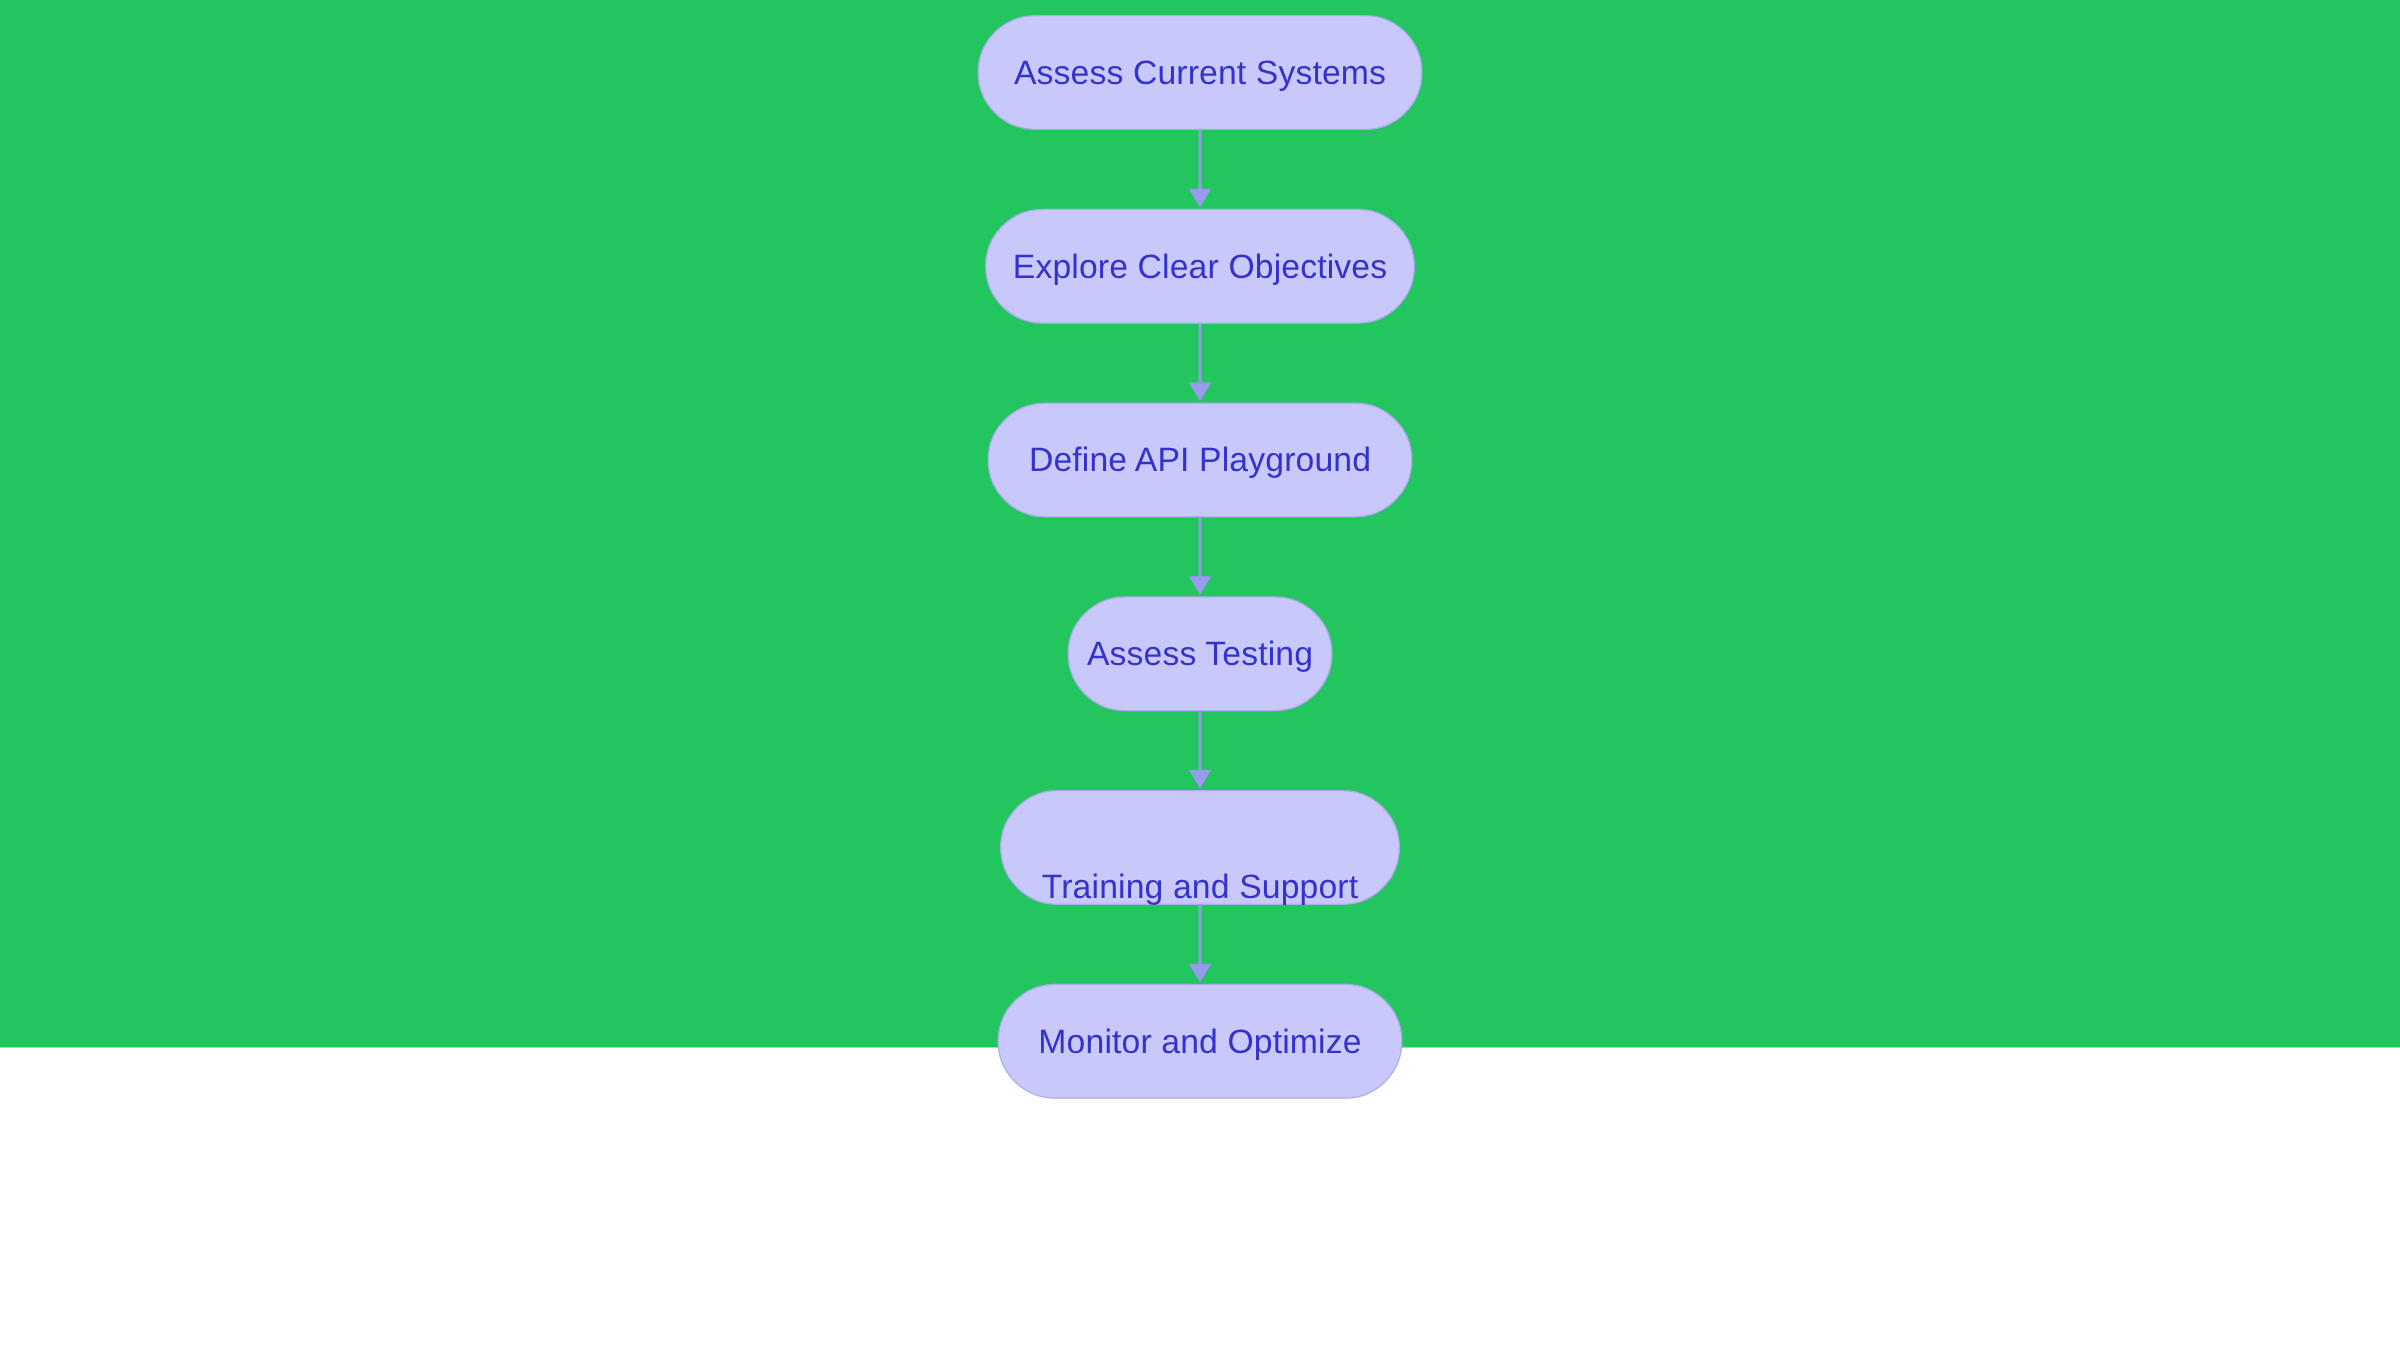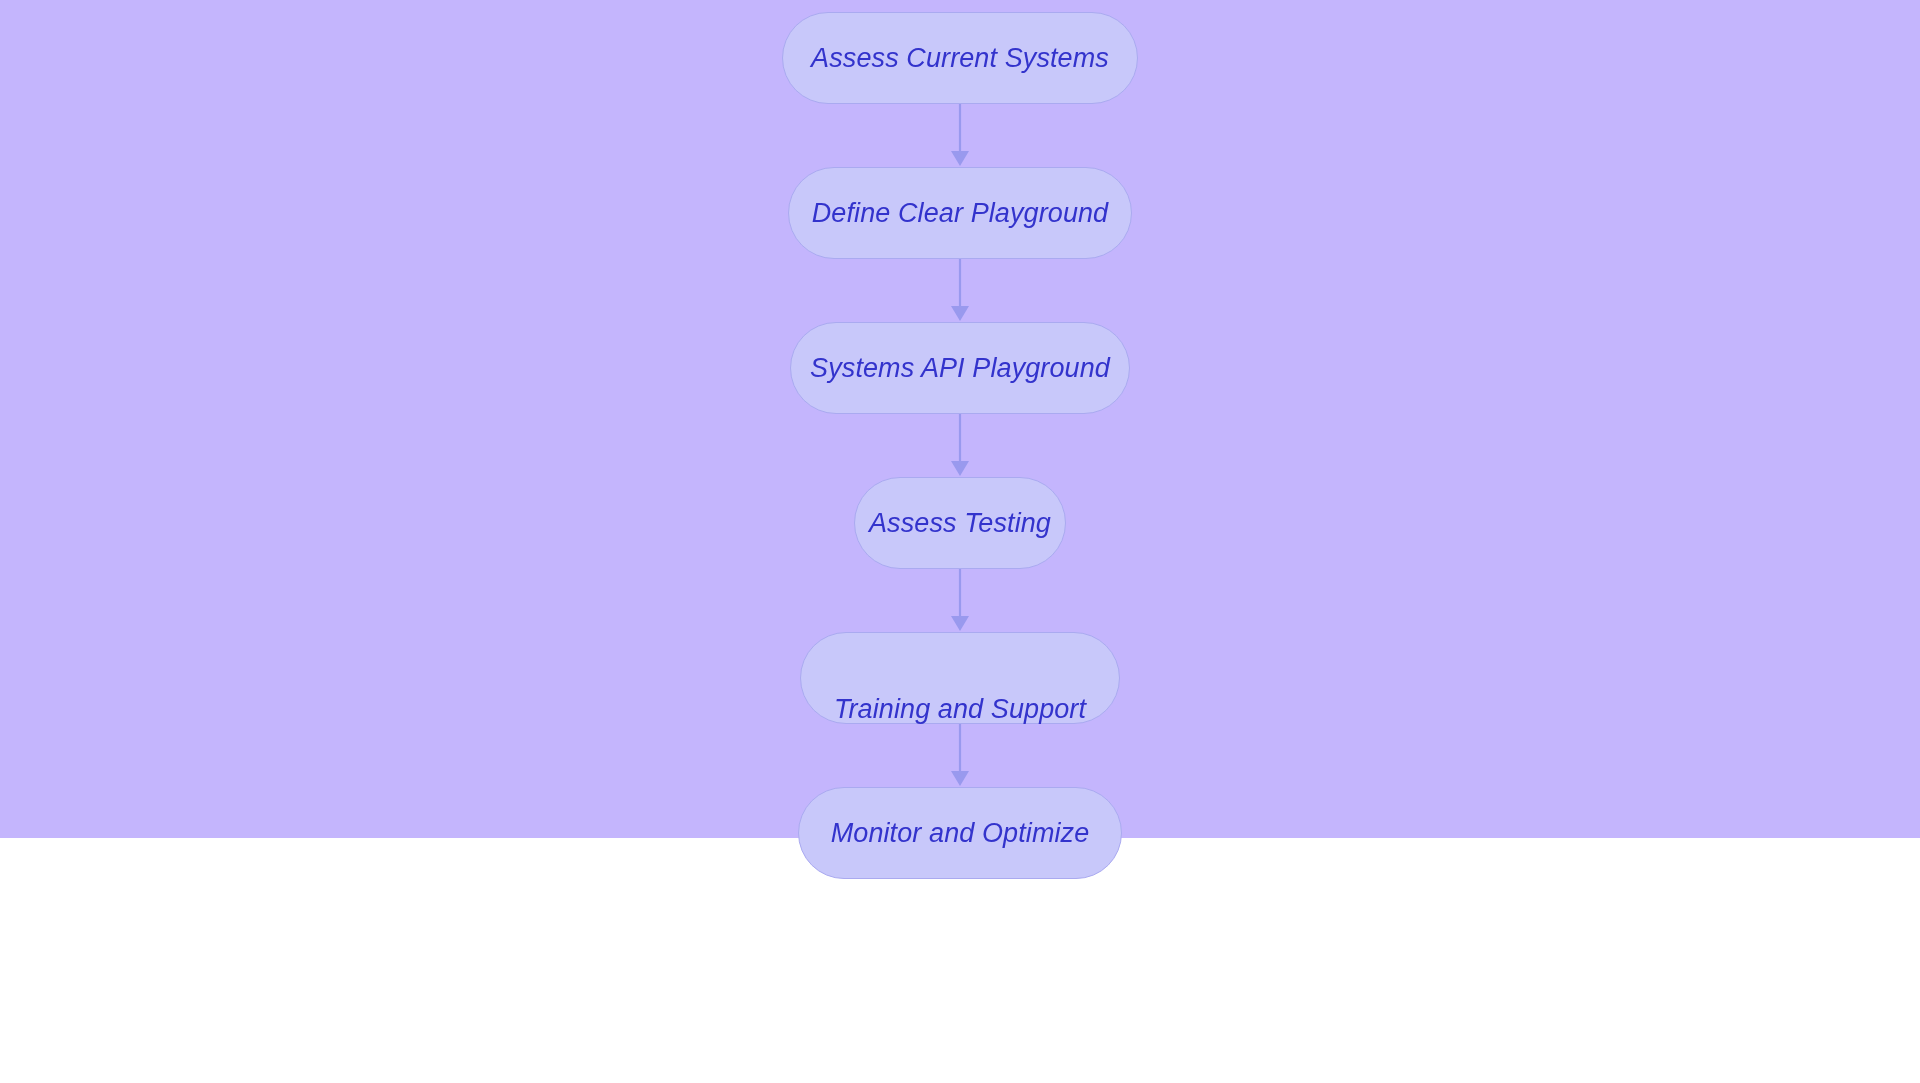--- a/index.html
+++ b/index.html
@@ -12,22 +12,21 @@
     height: 1083px;
     background: #ffffff;
     font-family: "Liberation Sans", "DejaVu Sans", sans-serif;
     overflow: hidden;
   }
 
   #flowchart-canvas {
     position: relative;
     width: 1920px;
     height: 838px;
-    background: #c4b5fd;
-    font-style: italic;
+    background: #22c55e;
   }
 
   .flow-column {
     position: absolute;
     left: 0;
     top: 0;
     width: 1920px;
     height: 1083px;
     display: flex;
     flex-direction: column;
@@ -80,32 +79,32 @@
     </div>
 
     <div class="flow-connector">
       <svg width="22" height="63" viewBox="0 0 22 63" xmlns="http://www.w3.org/2000/svg">
         <line x1="11" y1="0" x2="11" y2="49" stroke="#9999ee" stroke-width="2.2"></line>
         <polygon points="2,47 20,47 11,62" fill="#9999ee"></polygon>
       </svg>
     </div>
 
     <div class="flow-node" style="width:344px;">
-      <span class="flow-node-label">Define Clear Playground</span>
+      <span class="flow-node-label">Explore Clear Objectives</span>
     </div>
 
     <div class="flow-connector">
       <svg width="22" height="63" viewBox="0 0 22 63" xmlns="http://www.w3.org/2000/svg">
         <line x1="11" y1="0" x2="11" y2="49" stroke="#9999ee" stroke-width="2.2"></line>
         <polygon points="2,47 20,47 11,62" fill="#9999ee"></polygon>
       </svg>
     </div>
 
     <div class="flow-node" style="width:340px;">
-      <span class="flow-node-label">Systems API Playground</span>
+      <span class="flow-node-label">Define API Playground</span>
     </div>
 
     <div class="flow-connector">
       <svg width="22" height="63" viewBox="0 0 22 63" xmlns="http://www.w3.org/2000/svg">
         <line x1="11" y1="0" x2="11" y2="49" stroke="#9999ee" stroke-width="2.2"></line>
         <polygon points="2,47 20,47 11,62" fill="#9999ee"></polygon>
       </svg>
     </div>
 
     <div class="flow-node" style="width:212px;">

